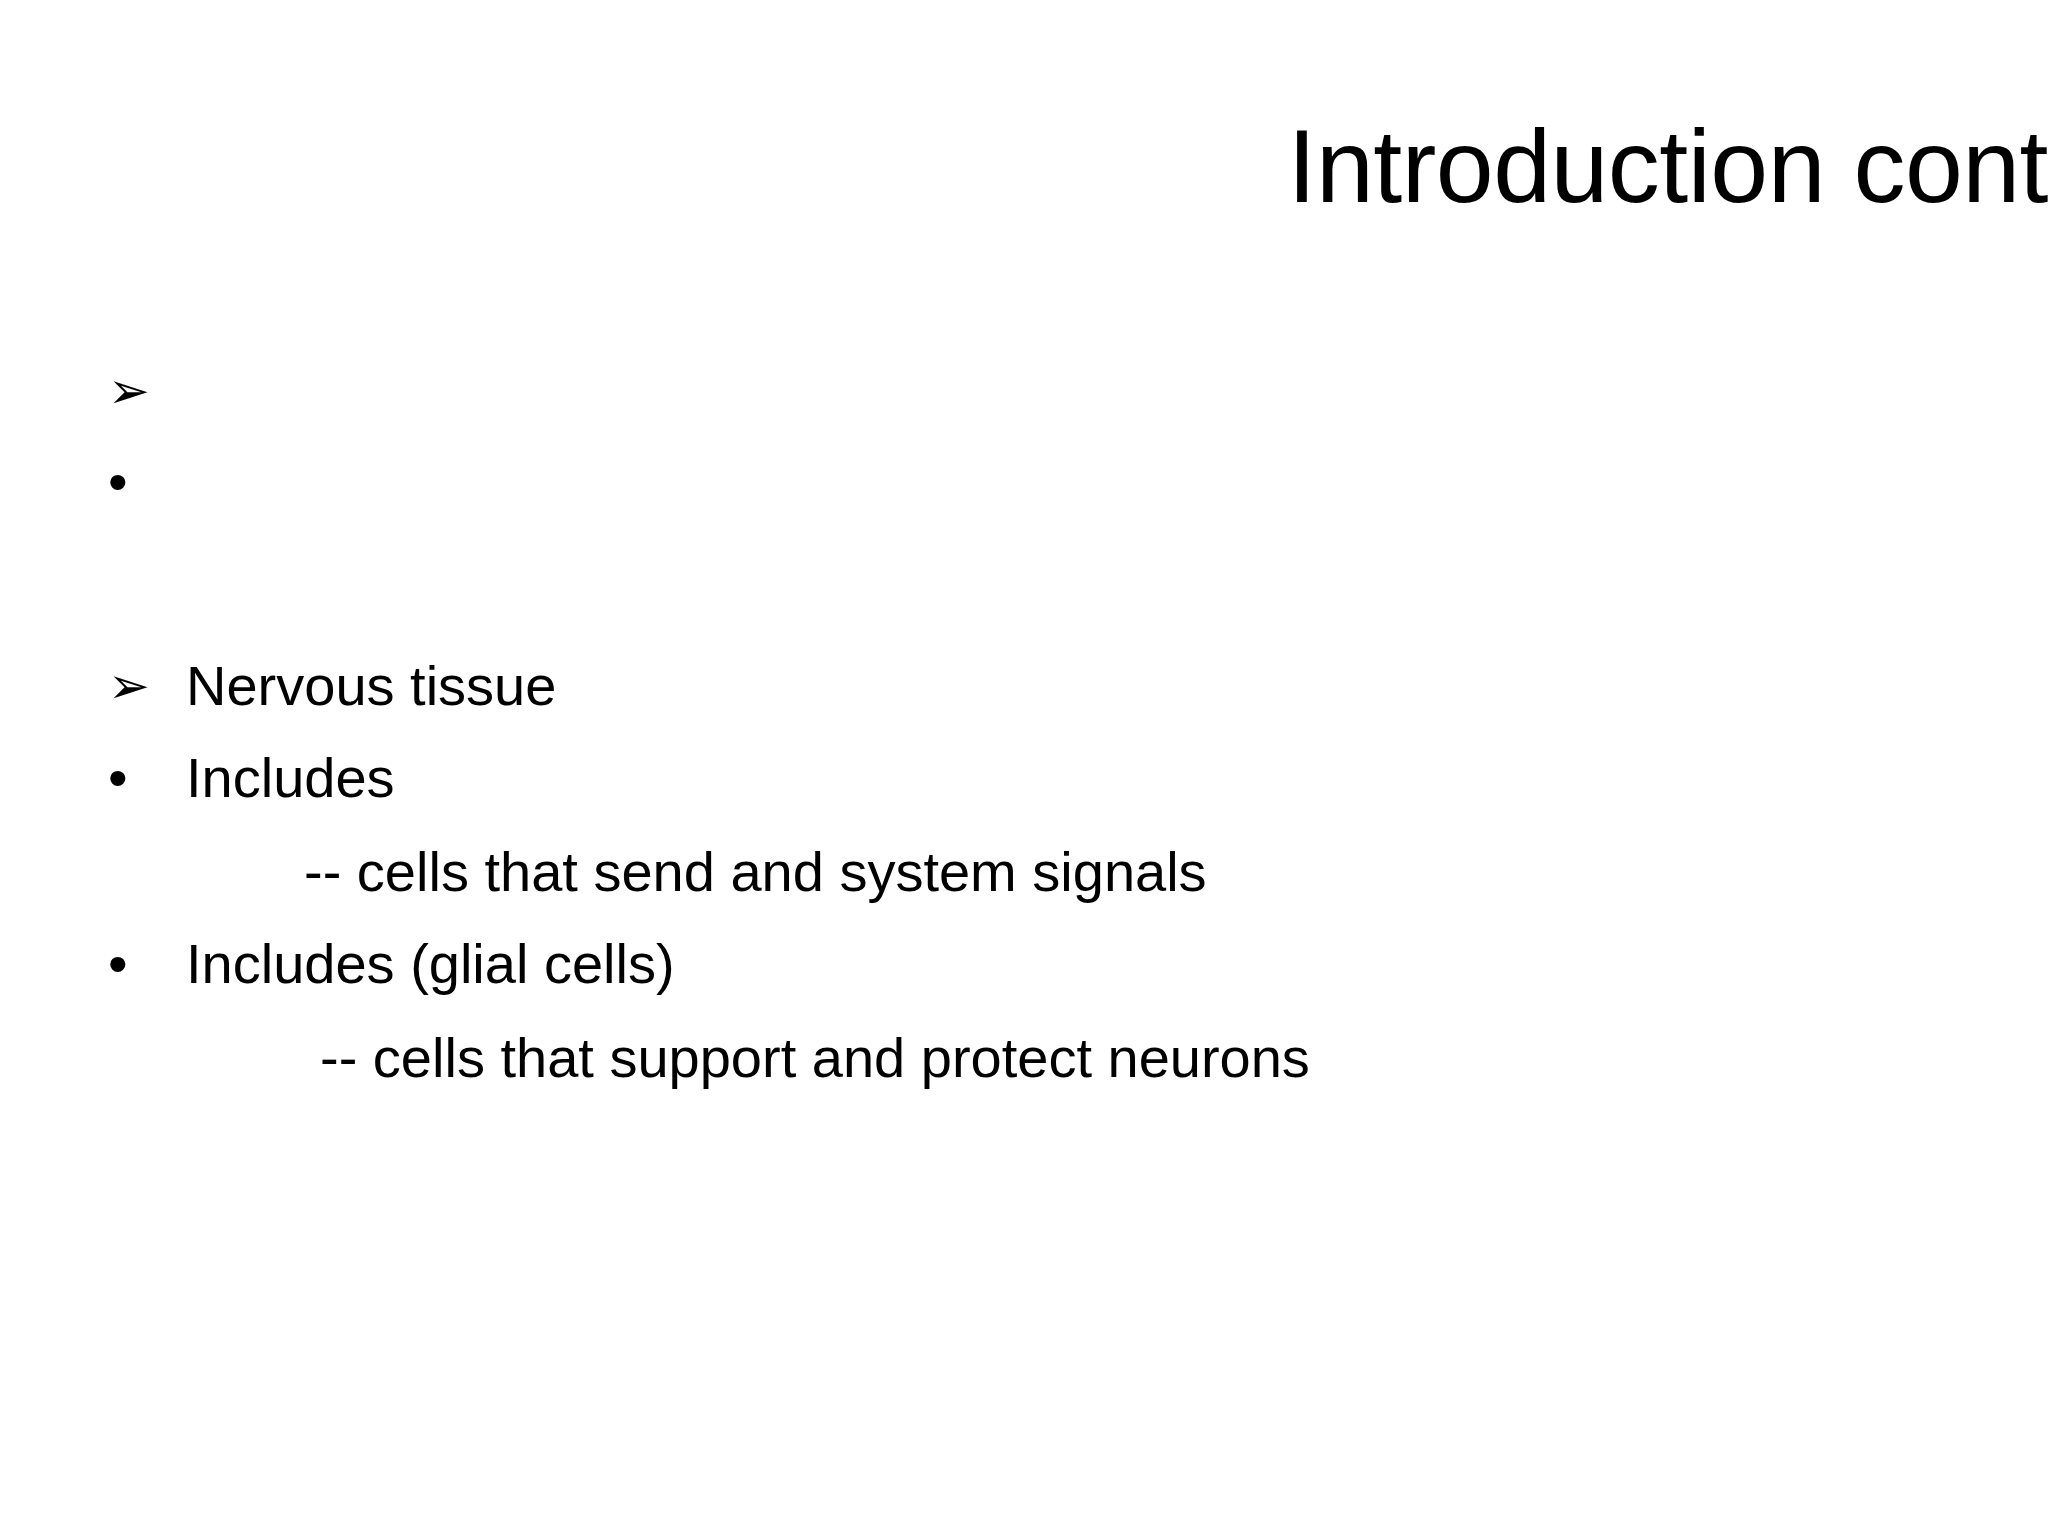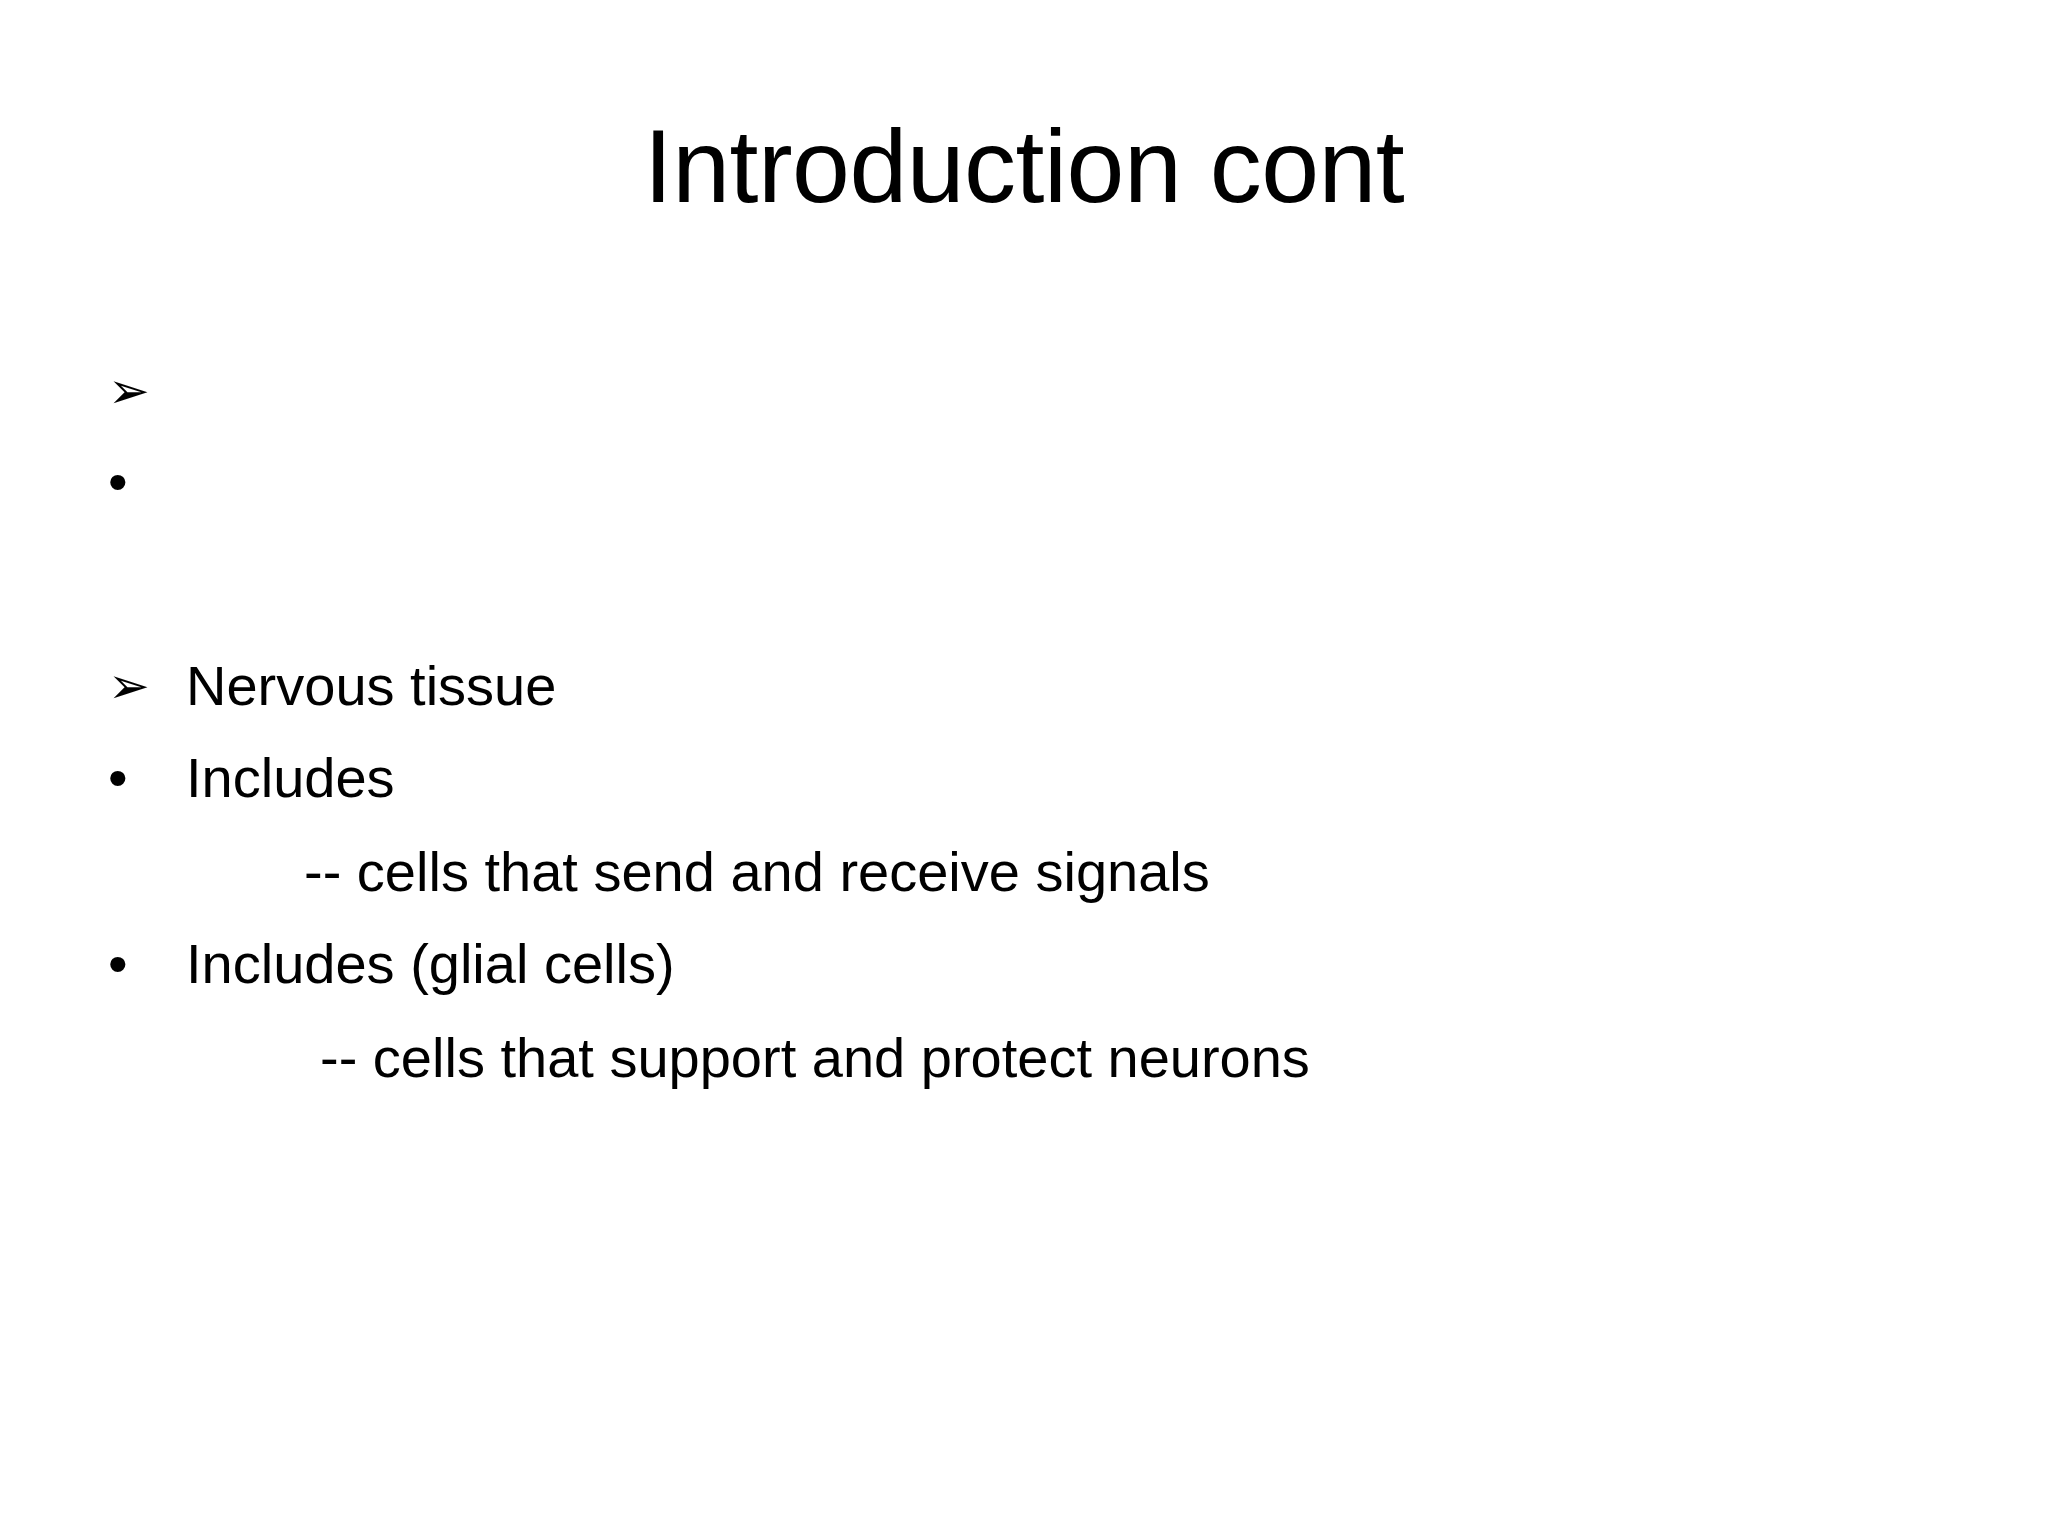--- a/index.html
+++ b/index.html
@@ -23,21 +23,21 @@
     background: #ffffff;
     box-sizing: border-box;
   }
 
   
   .slide-title {
     position: absolute;
     left: 0;
     top: 110px;
     width: 2048px;
-    text-align: center;
+    text-align: right;
     font-size: 104px;
     line-height: 1.08;
     font-weight: 400;
     letter-spacing: -0.5px;
     color: #000000;
     white-space: nowrap;
   }
 
   
   .body-block {
@@ -116,21 +116,21 @@
     <div class="bullet-row row-gap-blank">
       <span class="bullet-marker arrow">➢</span>
       <span class="bullet-text">Nervous tissue</span>
     </div>
 
     <div class="bullet-row row-gap-normal">
       <span class="bullet-marker dot">•</span>
       <span class="bullet-text">Includes</span>
     </div>
 
-    <div class="sub-line indent-a row-gap-sub">-- cells that send and receive signals</div>
+    <div class="sub-line indent-a row-gap-sub">-- cells that send and system signals</div>
 
     <div class="bullet-row row-gap-normal">
       <span class="bullet-marker dot">•</span>
       <span class="bullet-text">Includes (glial cells)</span>
     </div>
 
     <div class="sub-line indent-b row-gap-sub">-- cells that support and protect neurons</div>
 
   </div>
 </div>

